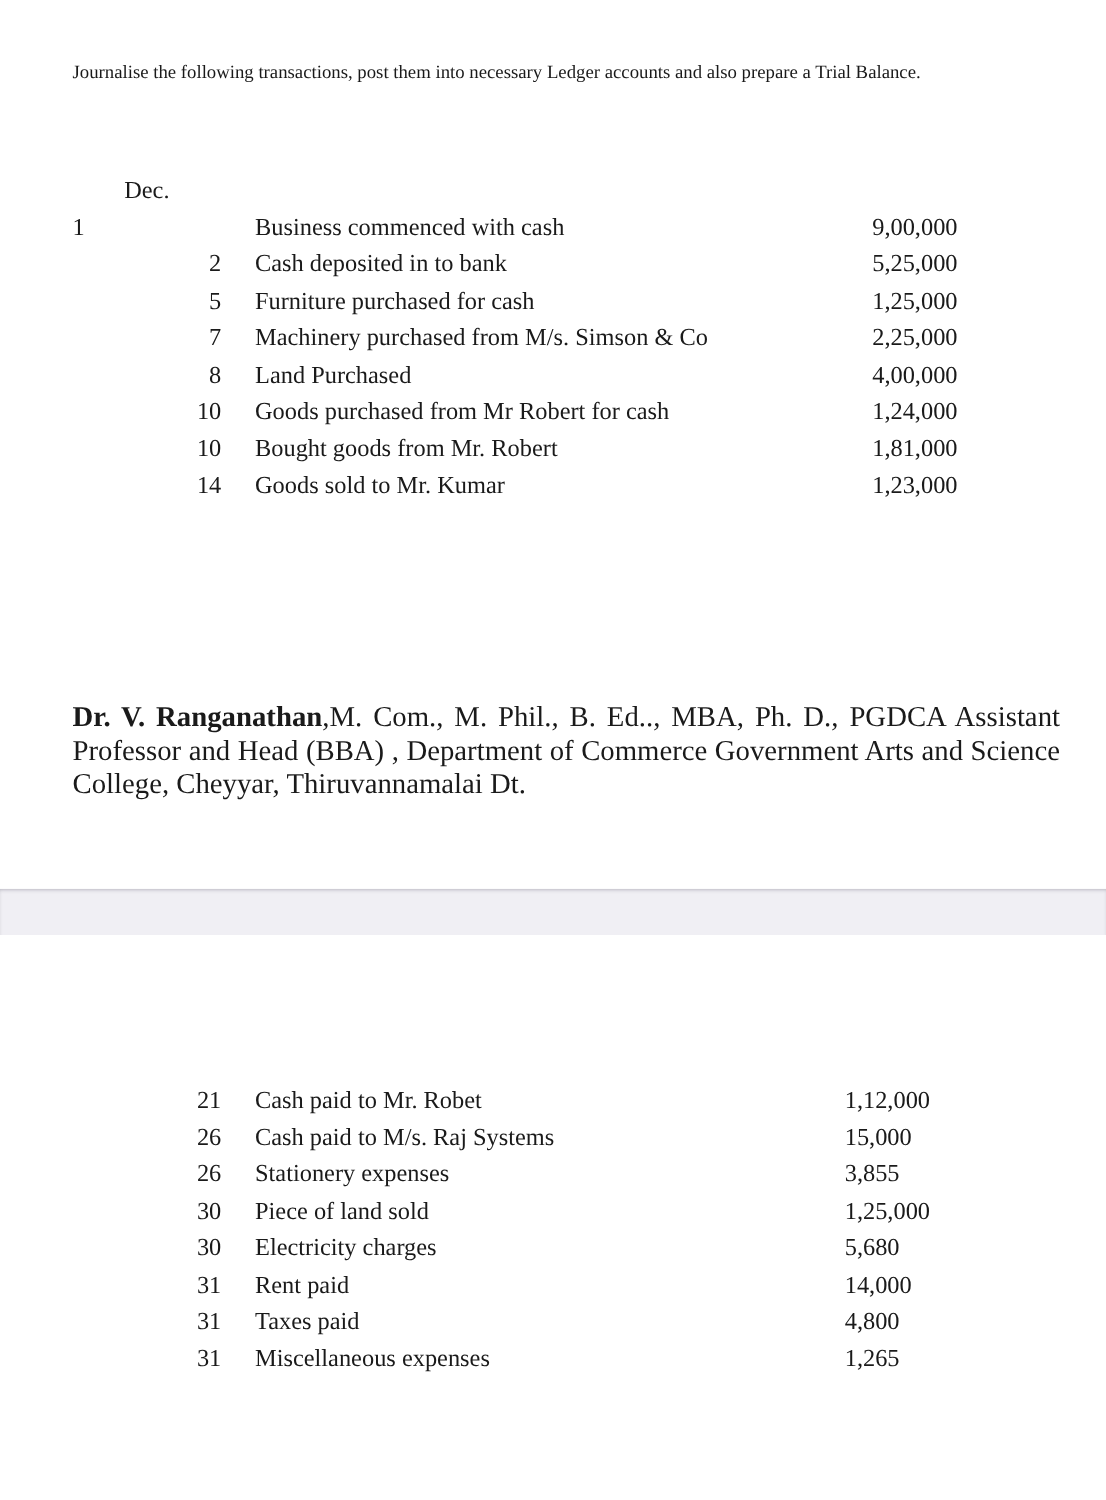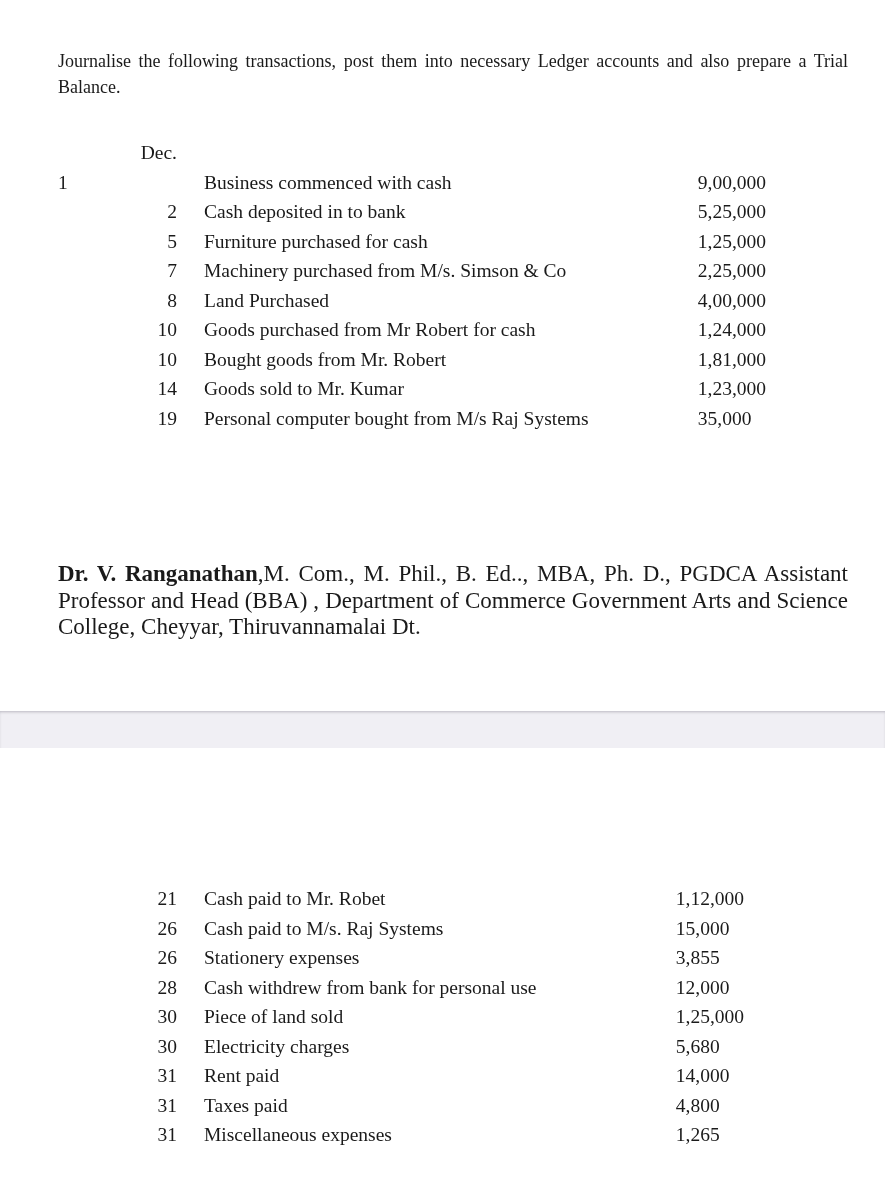--- a/index.html
+++ b/index.html
@@ -24,21 +24,21 @@
   
   .page-one {
     padding: 0;
   }
 
   .intro {
     position: absolute;
     left: 58px;
     top: 30px;
     width: 790px;
-    font-size: 18px;
+    font-size: 15px;
     line-height: 26px;
     text-align: justify;
     text-justify: inter-word;
   }
 
   .ledger {
     position: absolute;
     left: 0;
     top: 138px;
     width: 885px;
@@ -70,21 +70,21 @@
     padding-right: 119px !important;
   }
 
   
   .year-cell {
     text-align: left;
     padding-left: 87px !important;
     white-space: nowrap;
   }
   .month-cell {
-    text-align: right;
+    text-align: center;
     padding-left: 58px !important;
     white-space: nowrap;
   }
   .rs-cell {
     text-align: right;
     white-space: nowrap;
     padding-right: 125px !important;
   }
   .firstday-cell {
     text-align: left;
@@ -114,21 +114,21 @@
     width: 885px;
     height: 37px;
     background: #f0eff4;
     box-shadow: inset 0 2px 3px -1px rgba(120,118,130,0.45);
   }
 
   
   .ledger2 {
     position: absolute;
     left: 0;
-    top: 884px;
+    top: 866px;
     width: 863px;
     border-collapse: collapse;
     font-size: 19.5px;
   }
   .ledger2 td {
     padding: 0;
     vertical-align: baseline;
     line-height: 29.5px;
     height: 29.5px;
   }
@@ -180,25 +180,20 @@
       </tr>
       <tr>
         <td class="col-date">10</td>
         <td class="col-desc">Bought goods from Mr. Robert</td>
         <td class="col-amt">1,81,000</td>
       </tr>
       <tr>
         <td class="col-date">14</td>
         <td class="col-desc">Goods sold to Mr. Kumar</td>
         <td class="col-amt">1,23,000</td>
-      </tr>
-      <tr>
-        <td class="col-date">19</td>
-        <td class="col-desc">Personal computer bought from M/s Raj Systems</td>
-        <td class="col-amt">35,000</td>
       </tr>
     </tbody>
   </table>
 
   <p class="credits">
     <b>Dr. V. Ranganathan</b><span>,M. Com., M. Phil., B. Ed.., MBA, Ph. D., PGDCA Assistant Professor and Head (BBA) , Department of Commerce Government Arts and Science College, Cheyyar, Thiruvannamalai Dt.</span>
   </p>
 </div>
 
 <div class="page-break"></div>
@@ -215,25 +210,20 @@
         <td class="col-date">26</td>
         <td class="col-desc">Cash paid to M/s. Raj Systems</td>
         <td class="col-amt">15,000</td>
       </tr>
       <tr>
         <td class="col-date">26</td>
         <td class="col-desc">Stationery expenses</td>
         <td class="col-amt">3,855</td>
       </tr>
       <tr>
-        <td class="col-date">28</td>
-        <td class="col-desc">Cash withdrew from bank for personal use</td>
-        <td class="col-amt">12,000</td>
-      </tr>
-      <tr>
         <td class="col-date">30</td>
         <td class="col-desc">Piece of land sold</td>
         <td class="col-amt">1,25,000</td>
       </tr>
       <tr>
         <td class="col-date">30</td>
         <td class="col-desc">Electricity charges</td>
         <td class="col-amt">5,680</td>
       </tr>
       <tr>

